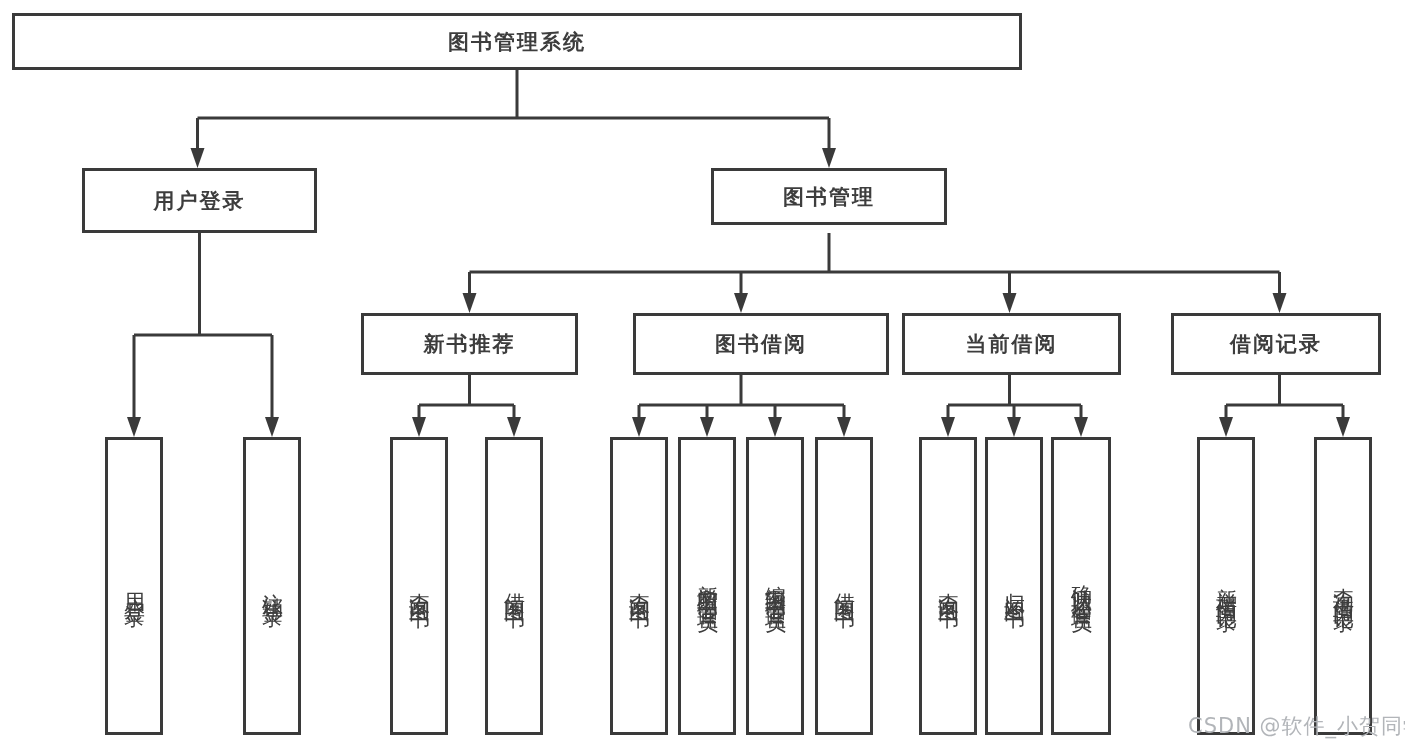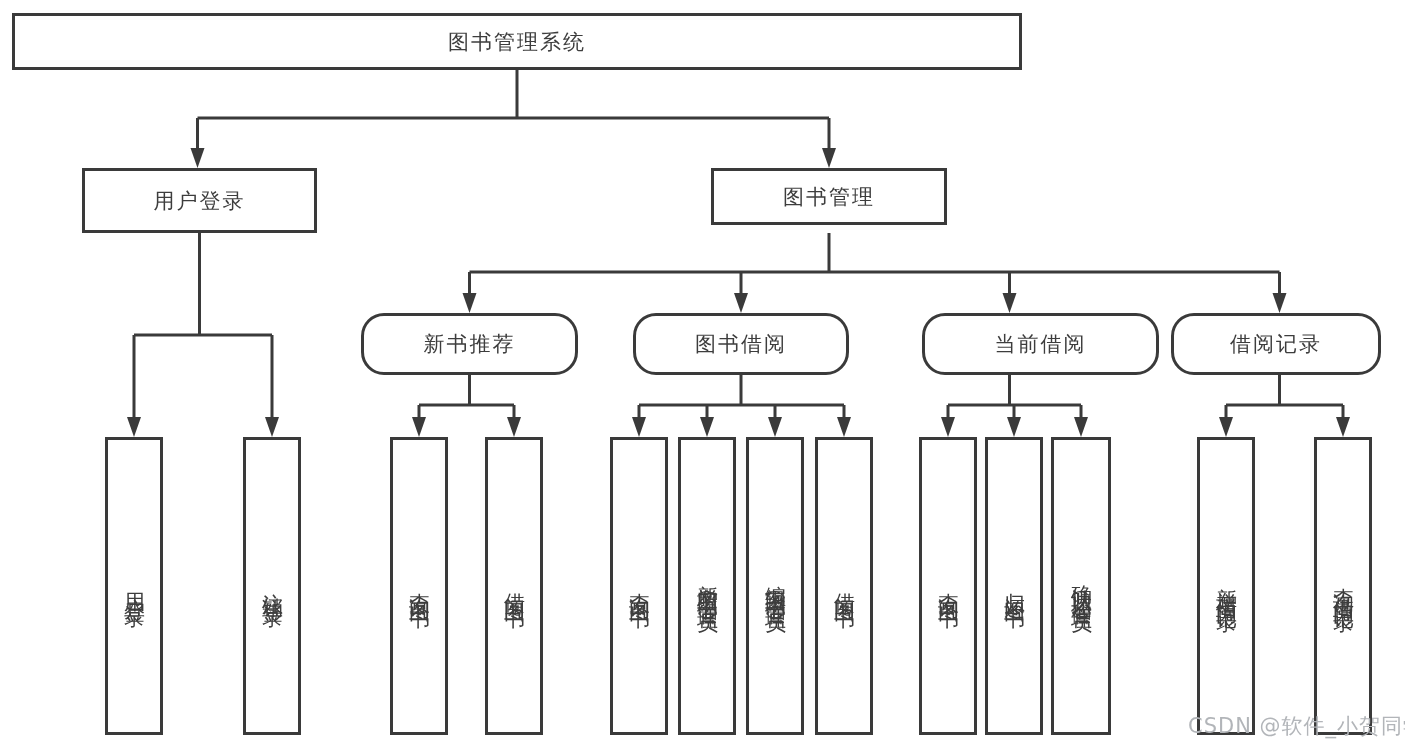--- a/index.html
+++ b/index.html
@@ -31,40 +31,41 @@
     align-items: center;
     justify-content: center;
     z-index: 1;
     color: #3d3d3d;
   }
   .hlabel {
     font-size: 21px;
     letter-spacing: 2px;
     white-space: nowrap;
     color: #3d3d3d;
+    font-weight: bold;
   }
   .vlabel {
     writing-mode: vertical-rl;
     text-orientation: mixed;
     font-size: 21px;
     letter-spacing: 5px;
     line-height: 1;
     color: #3d3d3d;
     white-space: nowrap;
   }
   .vlabel.tight {
     letter-spacing: 4px;
   }
   .root-box     { left: 12px;   top: 13px;  width: 1010px; height: 57px; }
   .lvl2-left    { left: 82px;   top: 168px; width: 235px;  height: 65px; }
   .lvl2-right   { left: 711px;  top: 168px; width: 236px;  height: 57px; }
-  .lvl3         { top: 313px; height: 62px; border-radius: 23px; }
+  .lvl3         { top: 313px; height: 62px; }
   .n-newrec     { left: 361px;  width: 217px; }
-  .n-bookborrow { left: 633px;  width: 216px; }
-  .n-curborrow  { left: 902px;  width: 237px; margin-left: 20px; }
+  .n-bookborrow { left: 633px;  width: 256px; }
+  .n-curborrow  { left: 902px;  width: 219px; }
   .n-record     { left: 1171px; width: 210px; }
   .leaf         { top: 437px; height: 298px; width: 58px; }
   .x-userlogin  { left: 105px; }
   .x-logout     { left: 243px; }
   .x-query1     { left: 390px; }
   .x-borrow1    { left: 485px; }
   .x-query2     { left: 610px; }
   .x-addbook    { left: 678px; }
   .x-editbook   { left: 746px; }
   .x-borrow2    { left: 815px; }

